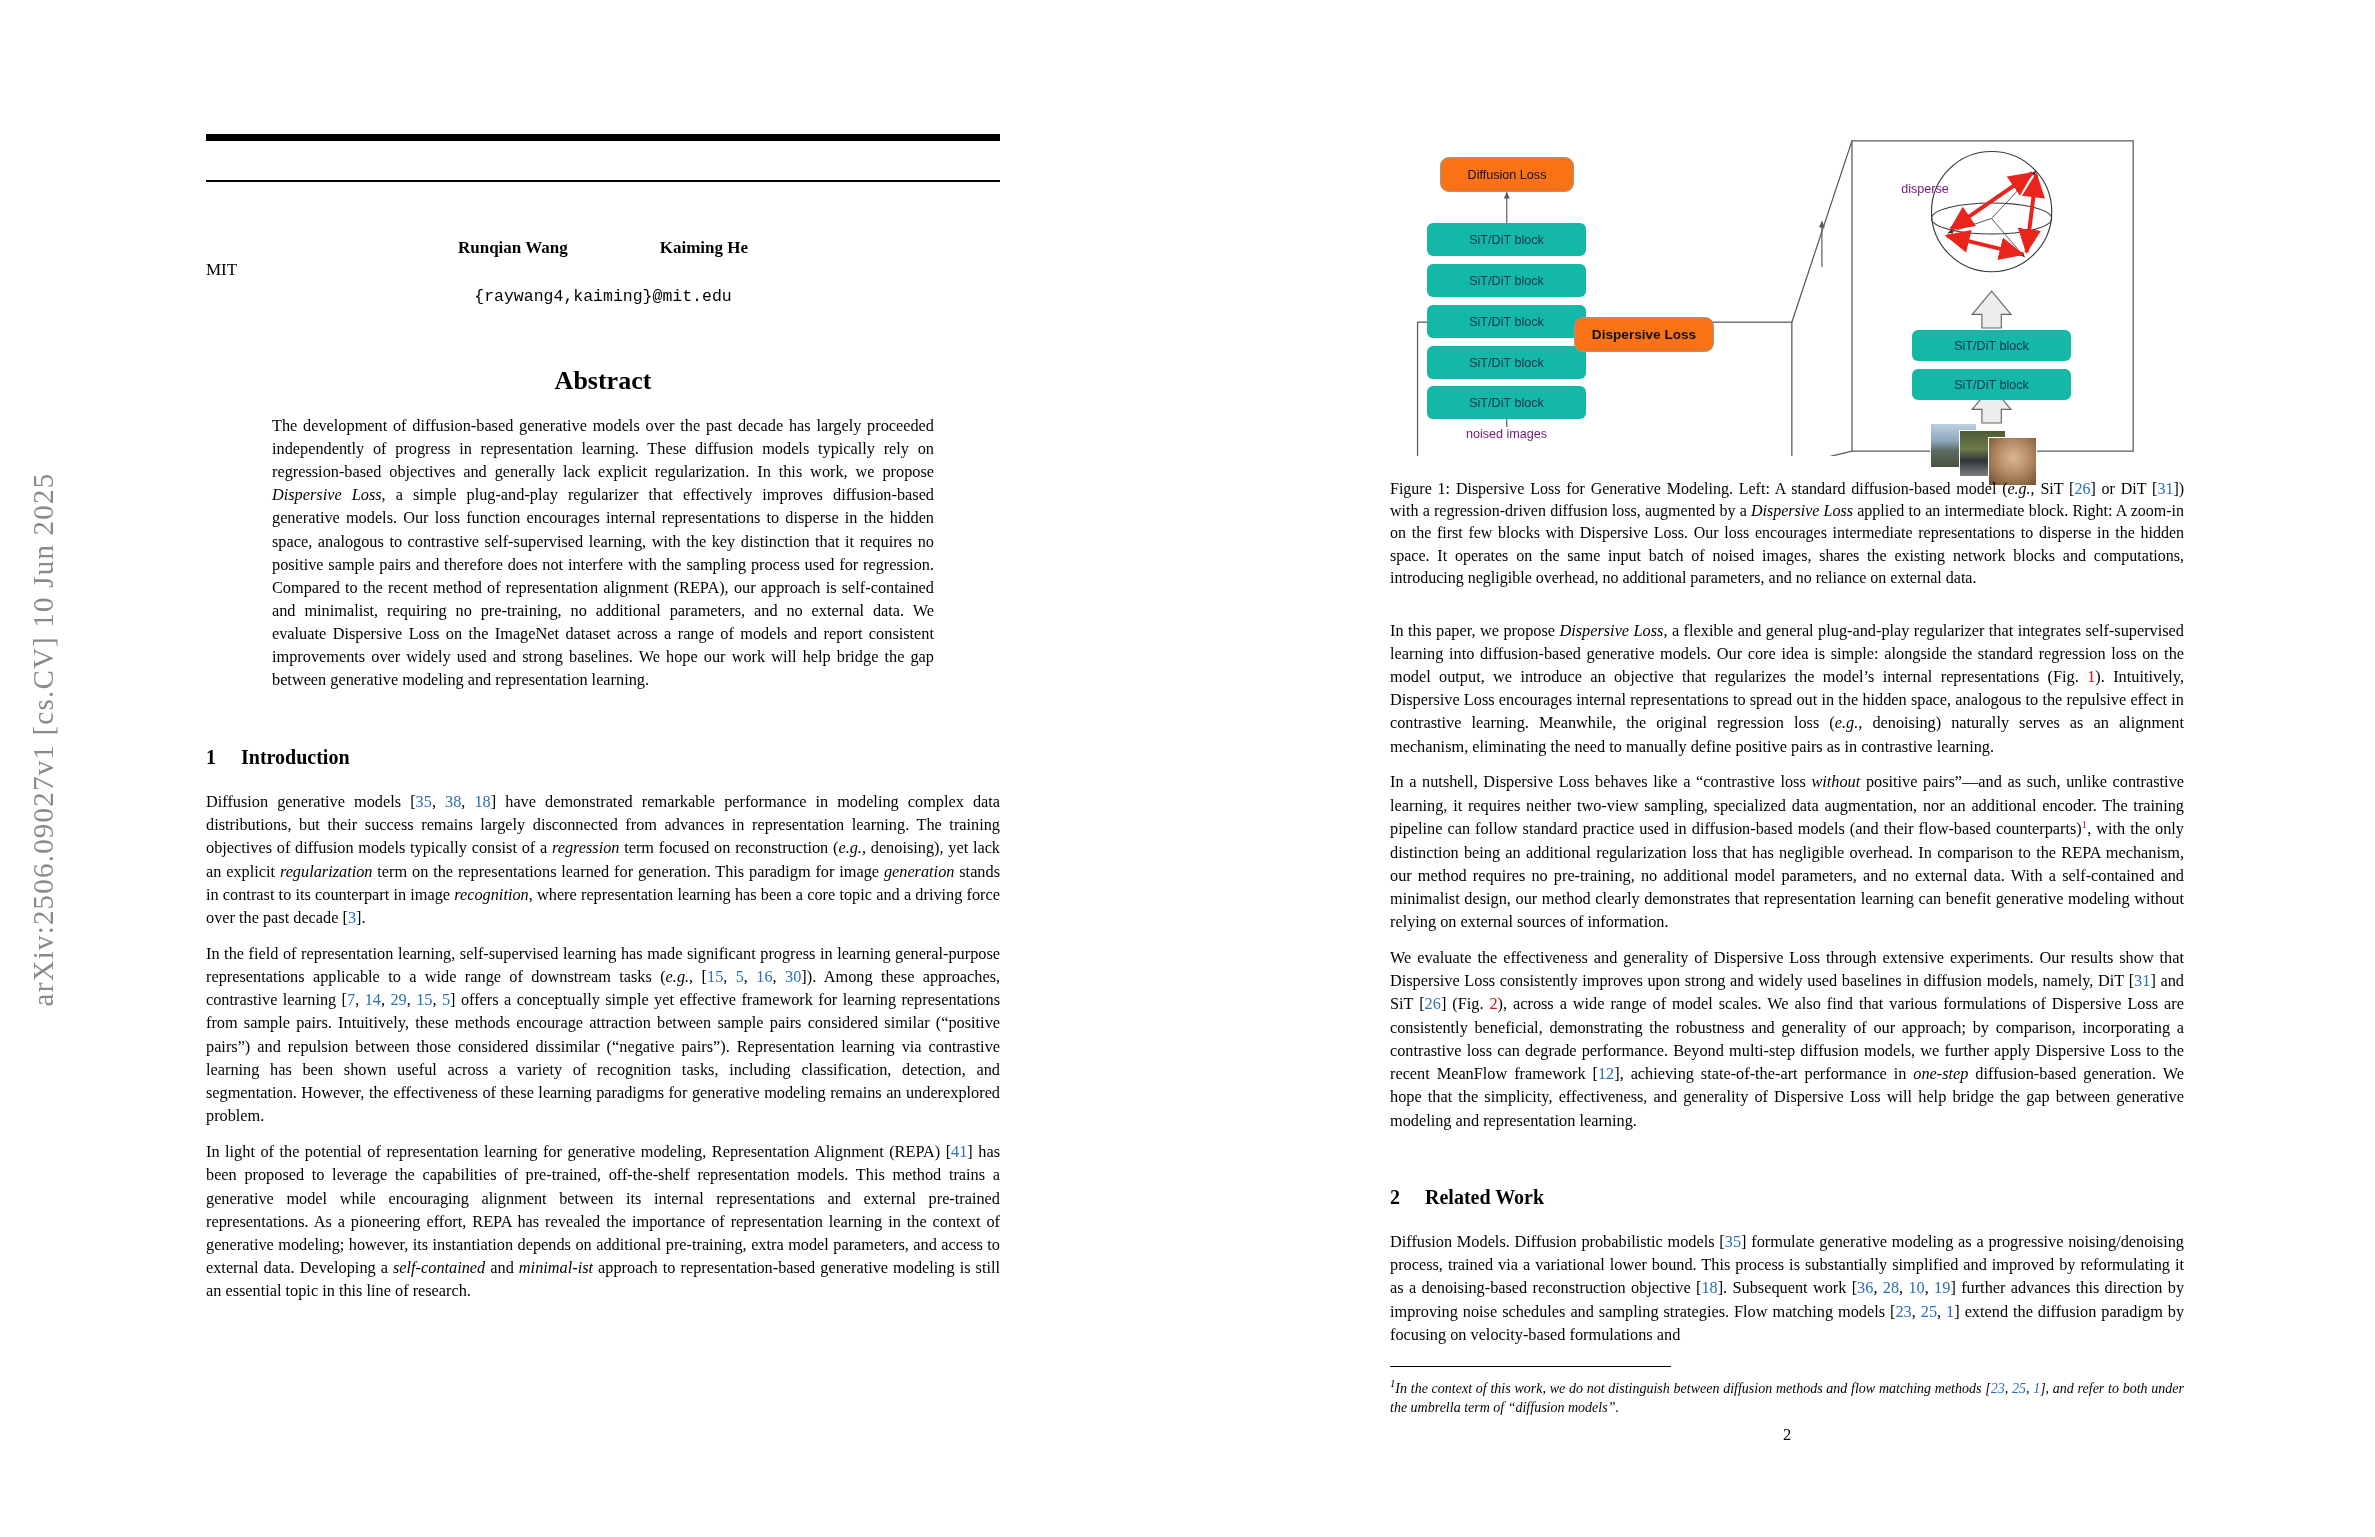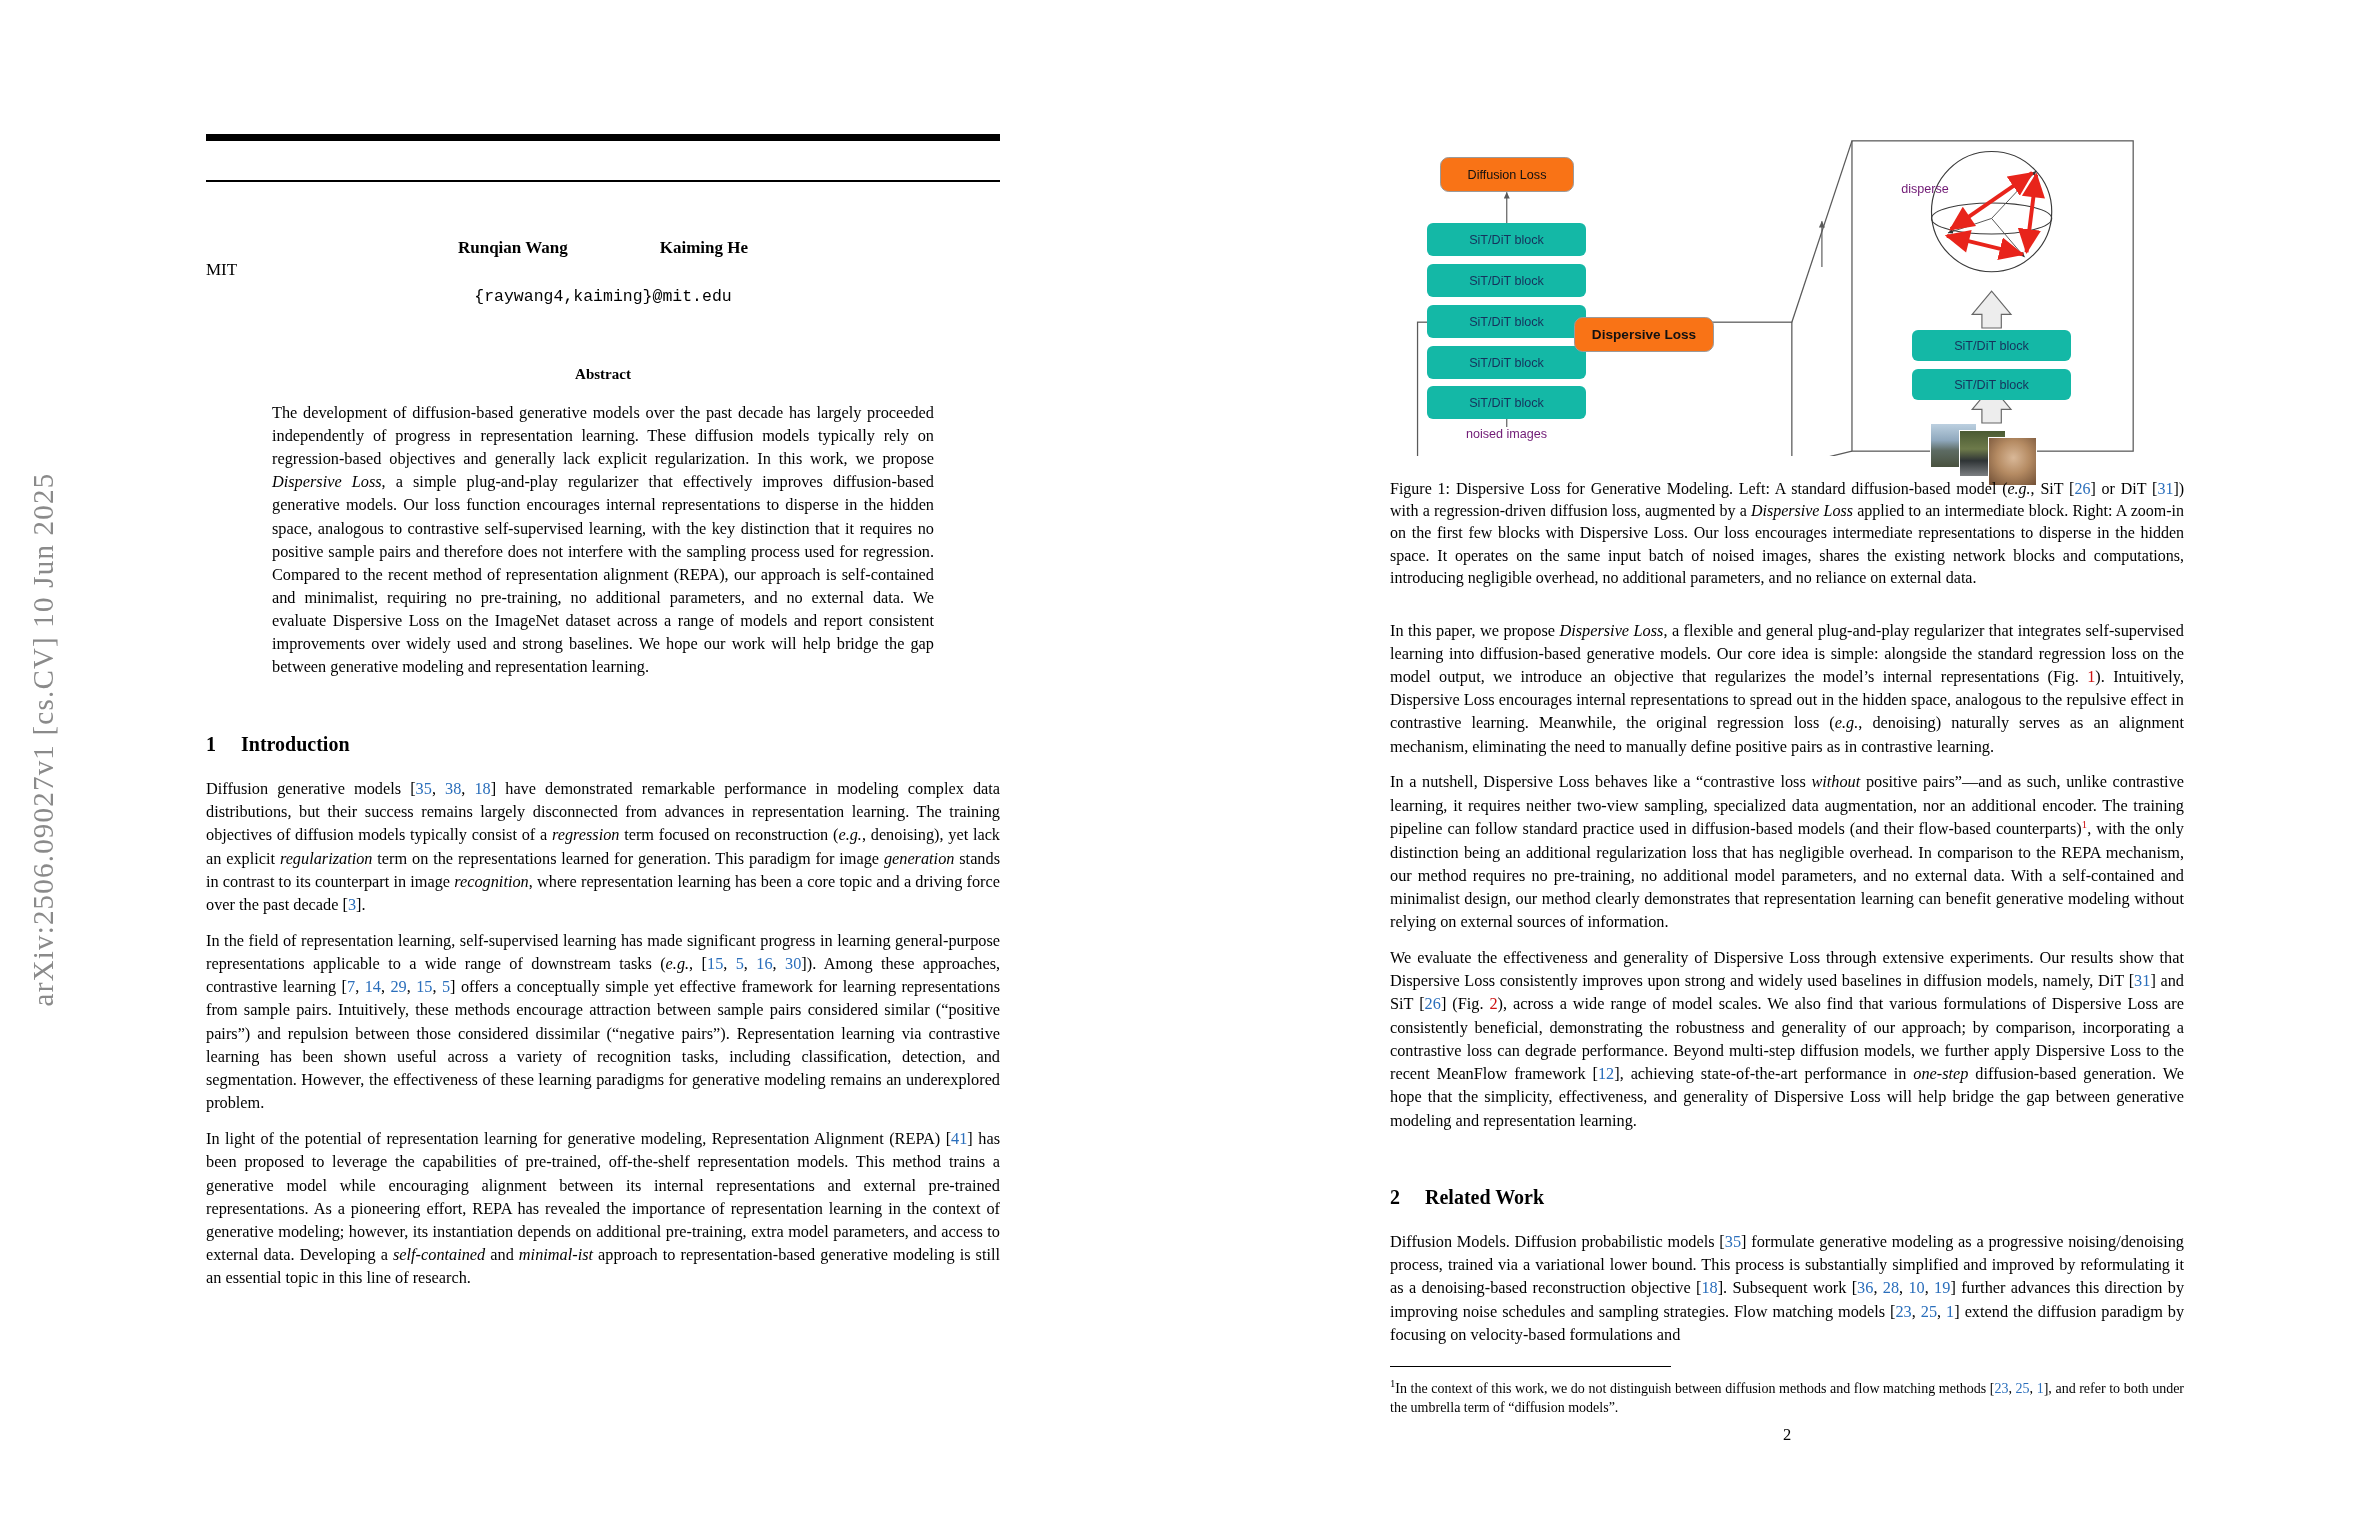--- a/index.html
+++ b/index.html
@@ -25,38 +25,38 @@
     font-size:29px;line-height:1.38;font-weight:bold;text-align:center;
     margin:0 0 5.8px 0;letter-spacing:0.1px;
   }
   .title-rule{height:1.9px;background:#000;width:794px;margin:15.5px 0 0 0;}
 
   .authors{display:flex;justify-content:center;gap:92px;margin:56px 0 0 0;}
   .author{font-size:17px;font-weight:bold;}
   .affil{font-size:17px;margin-top:1.9px;}
   .email{text-align:center;font-size:16.5px;margin-top:7.8px;font-family:"Liberation Mono",monospace;}
 
-  h2.abstract-head{font-size:15px;font-weight:bold;text-align:center;margin:60px 0 17.5px 0;}
+  h2.abstract-head{font-size:26px;font-weight:bold;text-align:center;margin:60px 0 17.5px 0;}
   .abstract{margin:0 66px;font-size:16.3px;line-height:1.42;text-align:justify;}
 
   h2.section{font-size:20px;font-weight:bold;margin:54px 0 21.3px 0;}
   h2.section .num{display:inline-block;width:35px;}
 
   p.body{font-size:16.3px;line-height:1.425;text-align:justify;margin:0 0 12.6px 0;}
 
   .cite{color:#2a6ebb;}
   .ref-red{color:#cc1111;}
   em{font-style:italic;}
   b{font-weight:normal;}
   sup{font-size:10.7px;vertical-align:super;}
   sup.red{color:#cc1111;}
 
   .caption{font-size:16px;line-height:1.40;text-align:justify;margin:13.6px 0 29px 0;}
 
-  .footnote-wrap{margin-top:19.4px;}
+  .footnote-wrap{margin-top:19.4px;font-style:italic;}
   .footnote-rule{width:281px;height:1.4px;background:#000;margin-bottom:8.7px;}
   .footnote{font-size:14px;line-height:1.40;text-align:justify;}
 
   .pagenum{position:absolute;left:1390px;top:1425px;width:794px;text-align:center;font-size:16.5px;}
 
   
   .figure{position:absolute;left:1390px;top:136px;width:794px;height:320px;}
   .fig-svg{position:absolute;left:0;top:0;}
   .fig-label{
     position:absolute;font-family:"Liberation Sans",sans-serif;

